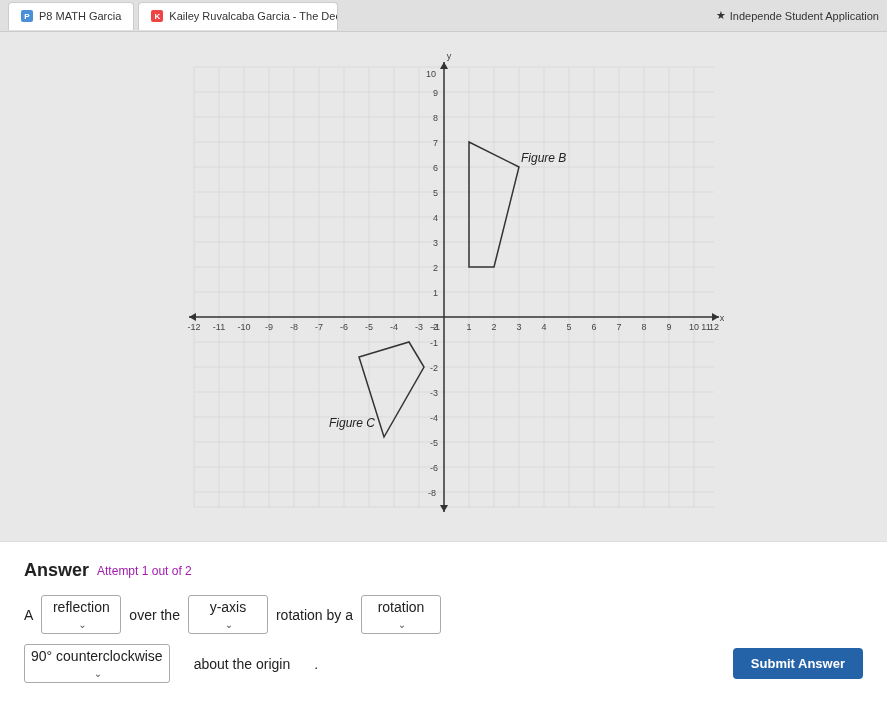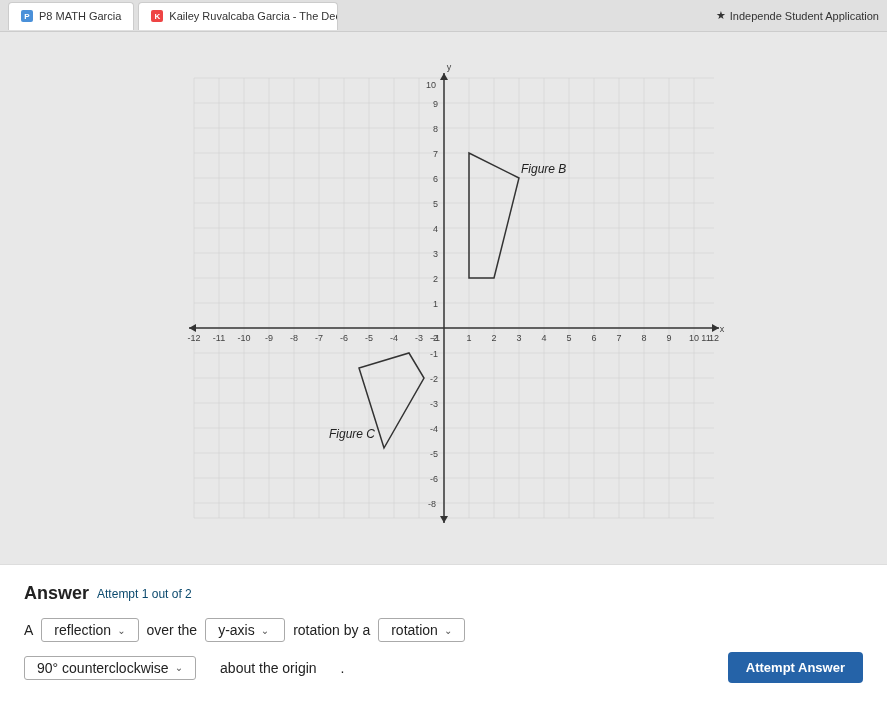--- a/index.html
+++ b/index.html
@@ -106,21 +106,21 @@
       gap: 8px;
       margin-bottom: 14px;
     }
     .answer-label {
       font-weight: bold;
       font-size: 18px;
       color: #222;
     }
     .attempt-label {
       font-size: 12px;
-      color: #0c4a6e;
+      color: #a21caf;
     }
 
     .answer-row {
       display: flex;
       align-items: center;
       gap: 8px;
       flex-wrap: wrap;
       margin-bottom: 10px;
     }
 
@@ -128,26 +128,27 @@
       font-size: 14px;
       color: #222;
     }
 
     .dropdown {
       display: inline-flex;
       align-items: center;
       border: 1px solid #aaa;
       border-radius: 3px;
       background: #fff;
-      padding: 3px 12px;
+      padding: 3px 6px;
       font-size: 14px;
       color: #222;
       cursor: pointer;
       gap: 4px;
       min-width: 80px;
+      flex-direction: column;
     }
     .dropdown-arrow {
       font-size: 10px;
       color: #555;
       margin-left: 2px;
     }
 
     .submit-btn {
       background: #2563a8;
       color: #fff;
@@ -368,18 +369,18 @@
 
     <div class="answer-row-2">
       <div class="answer-row-inner">
         <div class="dropdown">
           <span>90° counterclockwise</span>
           <span class="dropdown-arrow">⌄</span>
         </div>
         <span class="answer-text">about the origin</span>
         <span class="answer-text">.</span>
       </div>
-      <button class="submit-btn">Attempt Answer</button>
+      <button class="submit-btn">Submit Answer</button>
     </div>
 
   </div>
 
 </div>
 
 </body></html>

